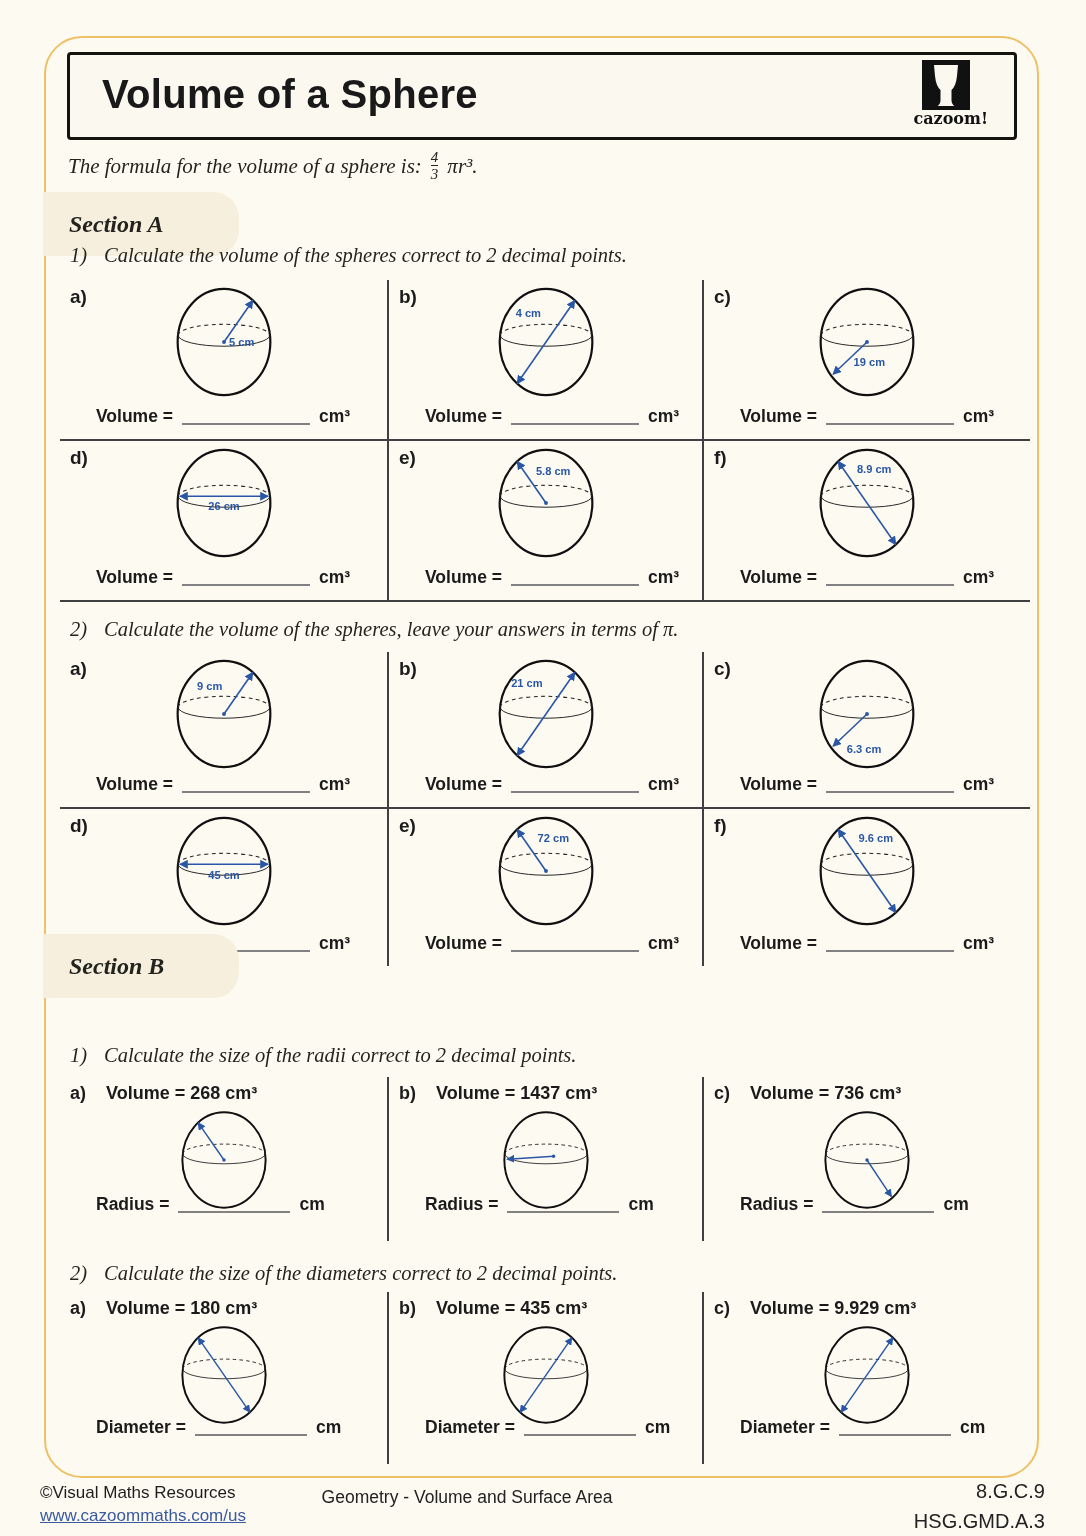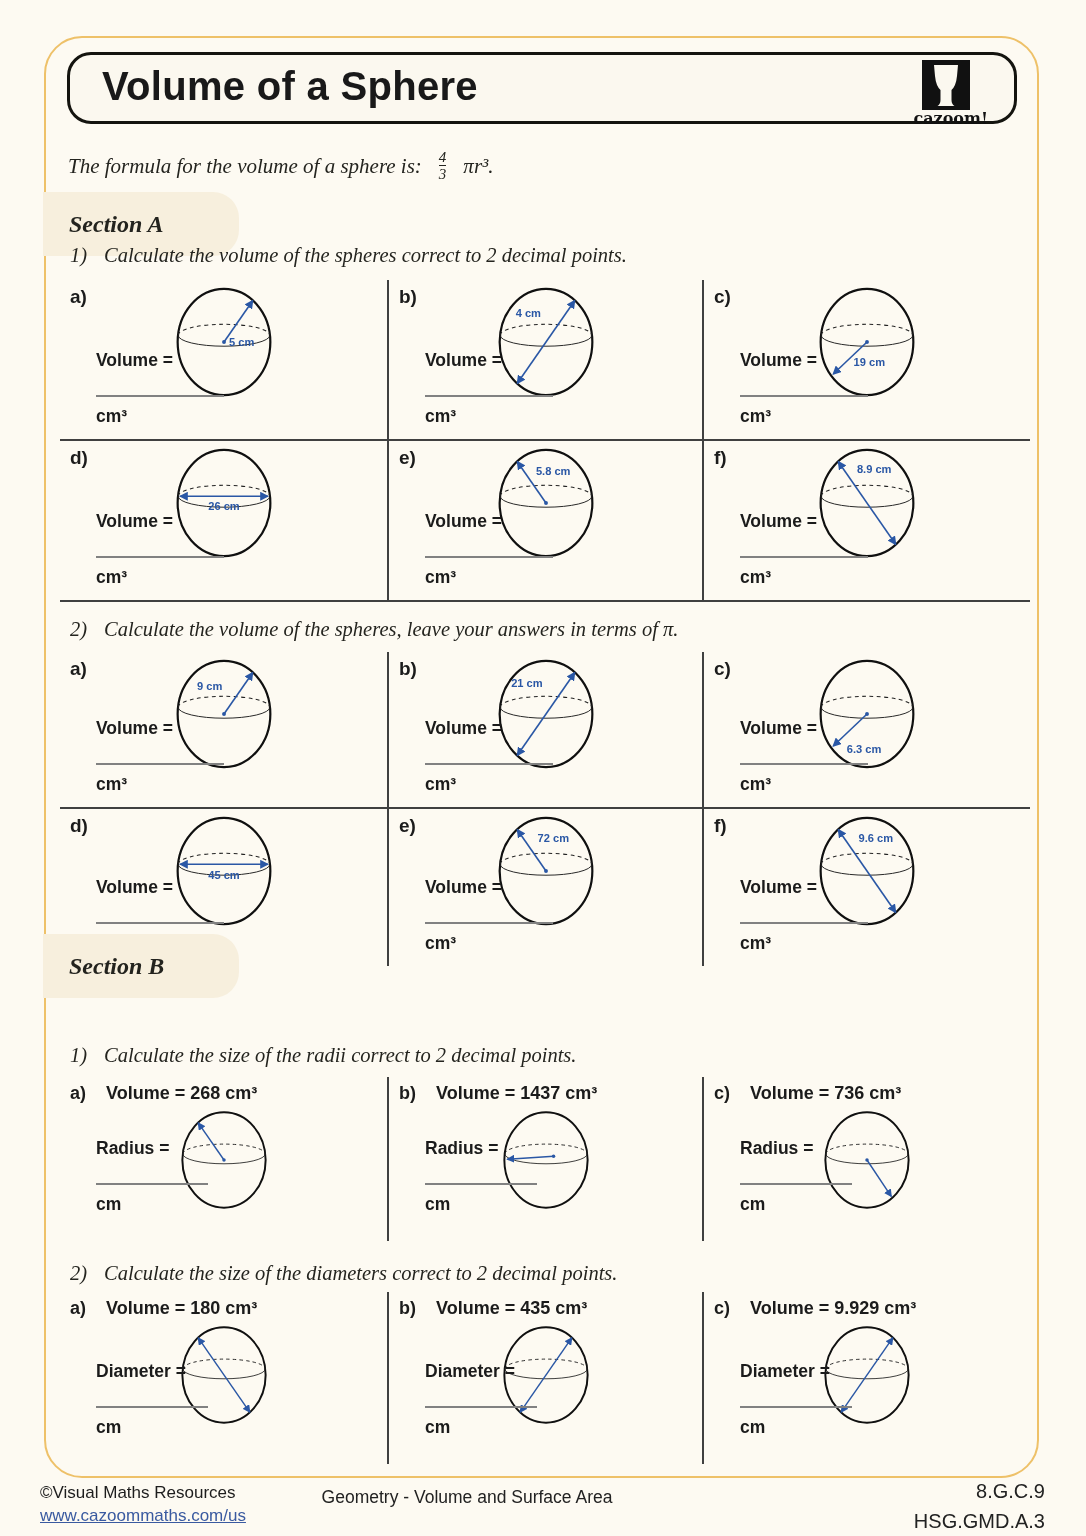--- a/index.html
+++ b/index.html
@@ -8,35 +8,35 @@
     background:#fdfaf2;color:#1d1d1d;
     font-family:"Liberation Sans", sans-serif;
     overflow:hidden;
   }
   .frame{
     position:absolute;left:44px;top:36px;width:995px;height:1442px;
     border:2.5px solid #eec169;border-radius:38px;box-sizing:border-box;
   }
   
   .title-box{
-    position:absolute;left:21px;top:14px;width:950px;height:72px;
-    border:3px solid #14140f;border-radius:24px;background:#fbf8ef;box-sizing:border-box;
+    position:absolute;left:21px;top:14px;width:950px;height:88px;
+    border:3px solid #14140f;border-radius:4px;background:#fbf8ef;box-sizing:border-box;
   }
   .title-box h1{
     position:absolute;left:32px;top:50%;transform:translateY(-54%);
     margin:0;font-size:40px;font-weight:bold;letter-spacing:.3px;color:#191919;
   }
   .logo{position:absolute;right:26px;top:5px;width:84px;text-align:right;}
   .logo-box{width:48px;height:50px;margin:0 auto;display:block;}
   .logo-text{font-family:"DejaVu Serif", serif;font-weight:bold;font-size:16px;margin-top:-1px;color:#111;}
   
   .formula{
     position:absolute;left:22px;top:112px;
     font-family:"Liberation Serif", serif;font-style:italic;font-size:21px;color:#24241f;
-    display:flex;align-items:center;gap:16px;
+    display:flex;align-items:center;gap:8px;
   }
   .frac{display:inline-flex;flex-direction:column;align-items:center;line-height:1;font-size:15px;margin:0 1px;}
   .frac .den{border-top:1.5px solid #24241f;padding-top:1px;}
   
   .section-label{
     position:absolute;left:-3px;width:196px;height:64px;background:#f7efdd;
     border-radius:0 26px 26px 0;box-sizing:border-box;
     font-family:"Liberation Serif", serif;font-style:italic;font-weight:bold;font-size:24px;
     display:flex;align-items:center;padding-left:26px;color:#23231e;
   }
@@ -57,22 +57,22 @@
   #grid-b2{top:1254px;grid-auto-rows:172px;}
   .cell{position:relative;box-sizing:border-box;}
   .vline{border-left:2px solid #404040;}
   .hline{border-bottom:2px solid #404040;}
   .letter{position:absolute;top:6px;left:10px;font-weight:bold;font-size:19px;color:#1b1b1b;}
   .bhead{position:absolute;top:6px;left:10px;font-weight:bold;font-size:18px;color:#1b1b1b;display:flex;gap:20px;white-space:nowrap;}
   svg.sphere{position:absolute;left:50%;transform:translateX(-50%);display:block;}
   .cellA svg.sphere{top:3px;height:118px;}
   .cellB svg.sphere{top:30px;height:106px;}
   .answer{
-    position:absolute;bottom:12px;left:36px;display:flex;align-items:flex-start;gap:9px;
-    font-weight:bold;font-size:17.5px;color:#1b1b1b;white-space:nowrap;flex-direction:column;
+    position:absolute;bottom:12px;left:36px;display:flex;align-items:center;gap:9px;
+    font-weight:bold;font-size:17.5px;color:#1b1b1b;white-space:nowrap;
   }
   .cellB .answer{bottom:26px;}
   .blank{display:inline-block;border-bottom:2px solid #818181;height:15px;}
   .blankA{width:128px;} .blankB{width:112px;}
   
   .footer-left{position:absolute;left:40px;top:1482px;font-size:17px;line-height:1.35;}
   .footer-link{color:#3a5aa0;text-decoration:underline;cursor:pointer;}
   .footer-center{position:absolute;left:0;width:934px;top:1487px;text-align:center;font-size:17.5px;color:#222;}
   .footer-right{position:absolute;right:41px;top:1476px;text-align:right;font-size:20px;line-height:1.5;color:#222;}
 </style>

